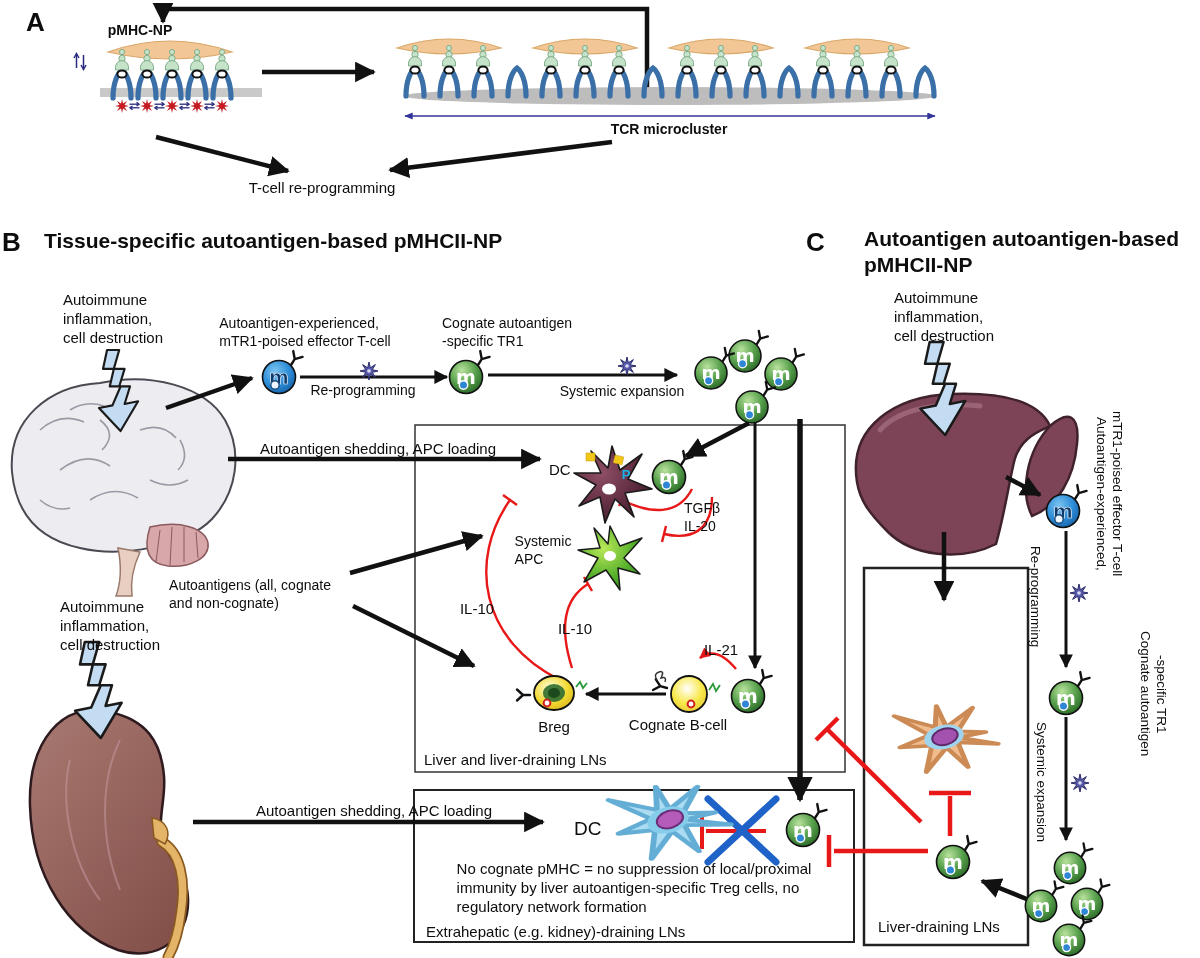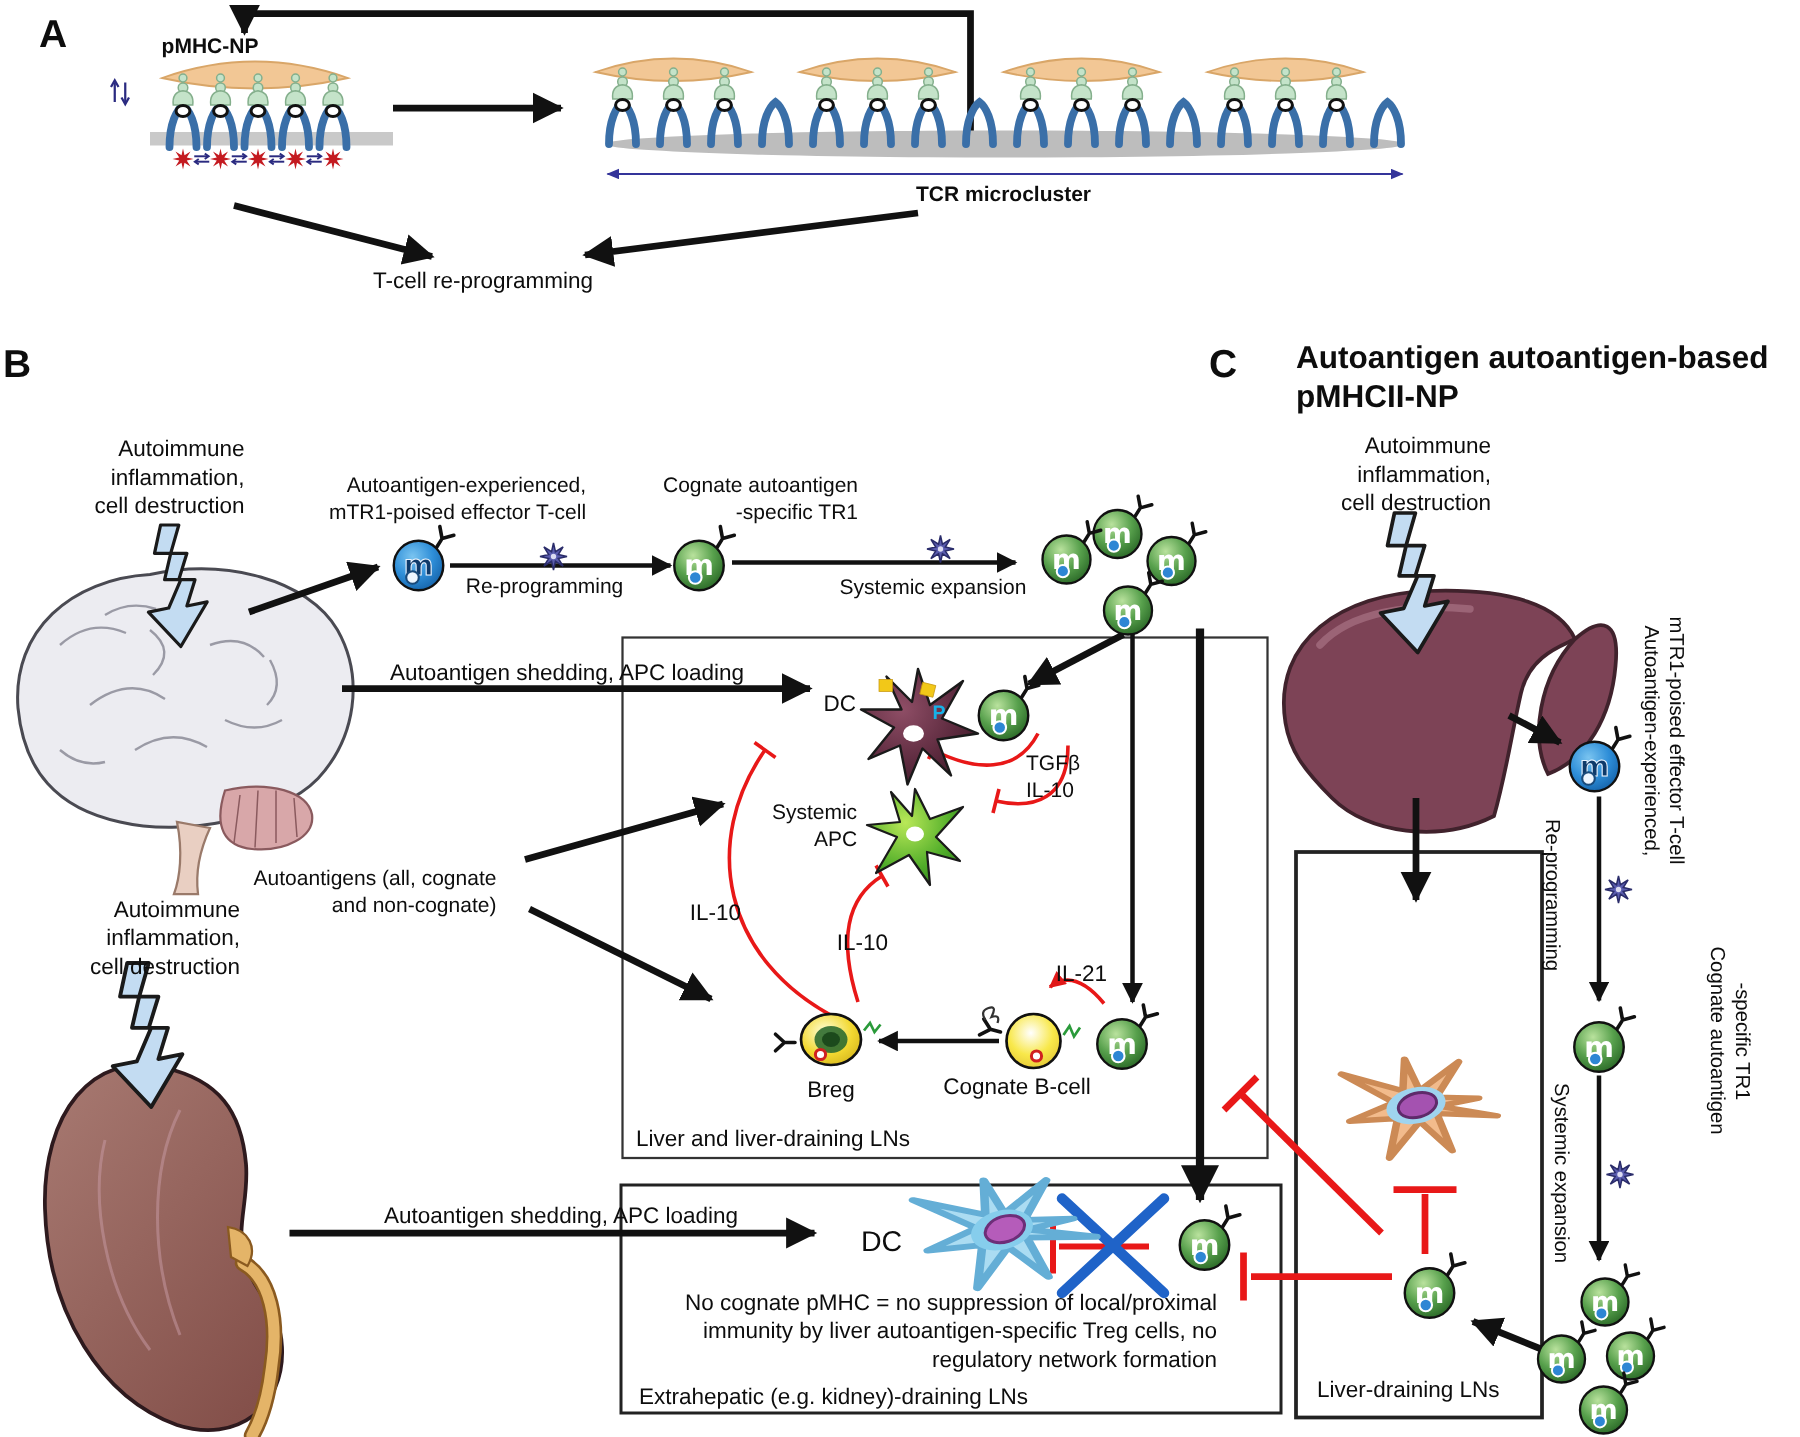--- a/index.html
+++ b/index.html
@@ -1,21 +1,21 @@
 <!DOCTYPE html>
 <html><head>
 <meta charset="utf-8">
 <style>
   html,body{margin:0;padding:0;background:#fff;}
   #canvas{position:relative;width:1200px;height:958px;background:#fff;overflow:hidden;
           font-family:"Liberation Sans",sans-serif;}
   #art{position:absolute;left:0;top:0;width:1200px;height:958px;}
   .lbl{position:absolute;font-family:"Liberation Sans",sans-serif;font-size:14px;line-height:17.5px;
        color:#0d0d0d;white-space:pre-line;z-index:5;}
-  .ctr{transform:translateX(-50%);text-align:right;}
+  .ctr{transform:translateX(-50%);text-align:left;}
   .bold{font-weight:700;}
   .s15{font-size:15px;line-height:19px;}
   .s13{font-size:13.5px;line-height:16.5px;}
   .title{font-size:21px;line-height:26px;font-weight:700;}
   .pletter{font-size:26px;line-height:28px;font-weight:700;}
   .rot{writing-mode:vertical-lr;text-orientation:mixed;text-align:center;}
   .cellm{font-family:"DejaVu Sans",sans-serif;font-weight:700;font-size:19px;text-anchor:middle;}
 </style>
 </head>
 <body>
@@ -351,35 +351,36 @@
   <use href="#star8" transform="translate(1079,593)"></use>
   <use href="#star8" transform="translate(1080,783)"></use>
 </svg>
 
 <div class="lbl pletter" style="left:26px;top:8px">A</div>
 <div class="lbl bold ctr" style="left:140px;top:22px">pMHC-NP</div>
 <div class="lbl bold ctr" style="left:669px;top:121px">TCR microcluster</div>
 <div class="lbl s15 ctr" style="left:322px;top:178px">T-cell re-programming</div>
 
 <div class="lbl pletter" style="left:2px;top:228px">B</div>
+<div class="lbl title" style="left:44px;top:228px">Tissue-specific autoantigen-based pMHCII-NP</div>
 <div class="lbl s15 ctr" style="left:113px;top:290px">Autoimmune
 inflammation,
 cell destruction</div>
 <div class="lbl ctr" style="left:305px;top:315px">Autoantigen-experienced,
 mTR1-poised effector T-cell</div>
 <div class="lbl ctr" style="left:507px;top:315px">Cognate autoantigen
 -specific TR1</div>
 <div class="lbl ctr" style="left:363px;top:382px">Re-programming</div>
 <div class="lbl ctr" style="left:622px;top:383px">Systemic expansion</div>
 <div class="lbl s15 ctr" style="left:378px;top:439px">Autoantigen shedding, APC loading</div>
 <div class="lbl ctr" style="left:250px;top:577px">Autoantigens (all, cognate
 and non-cognate)</div>
 <div class="lbl s15" style="left:549px;top:460px">DC</div>
 <div class="lbl" style="left:684px;top:500px">TGFβ
-IL-10</div>
+IL-20</div>
 <div class="lbl ctr" style="left:543px;top:533px">Systemic
 APC</div>
 <div class="lbl s15 ctr" style="left:477px;top:599px">IL-10</div>
 <div class="lbl s15 ctr" style="left:575px;top:619px">IL-10</div>
 <div class="lbl s15 ctr" style="left:721px;top:640px">IL-21</div>
 <div class="lbl s15 ctr" style="left:554px;top:717px">Breg</div>
 <div class="lbl s15 ctr" style="left:678px;top:715px">Cognate B-cell</div>
 <div class="lbl s15" style="left:424px;top:750px">Liver and liver-draining LNs</div>
 <div class="lbl s15 ctr" style="left:110px;top:597px">Autoimmune
 inflammation,

